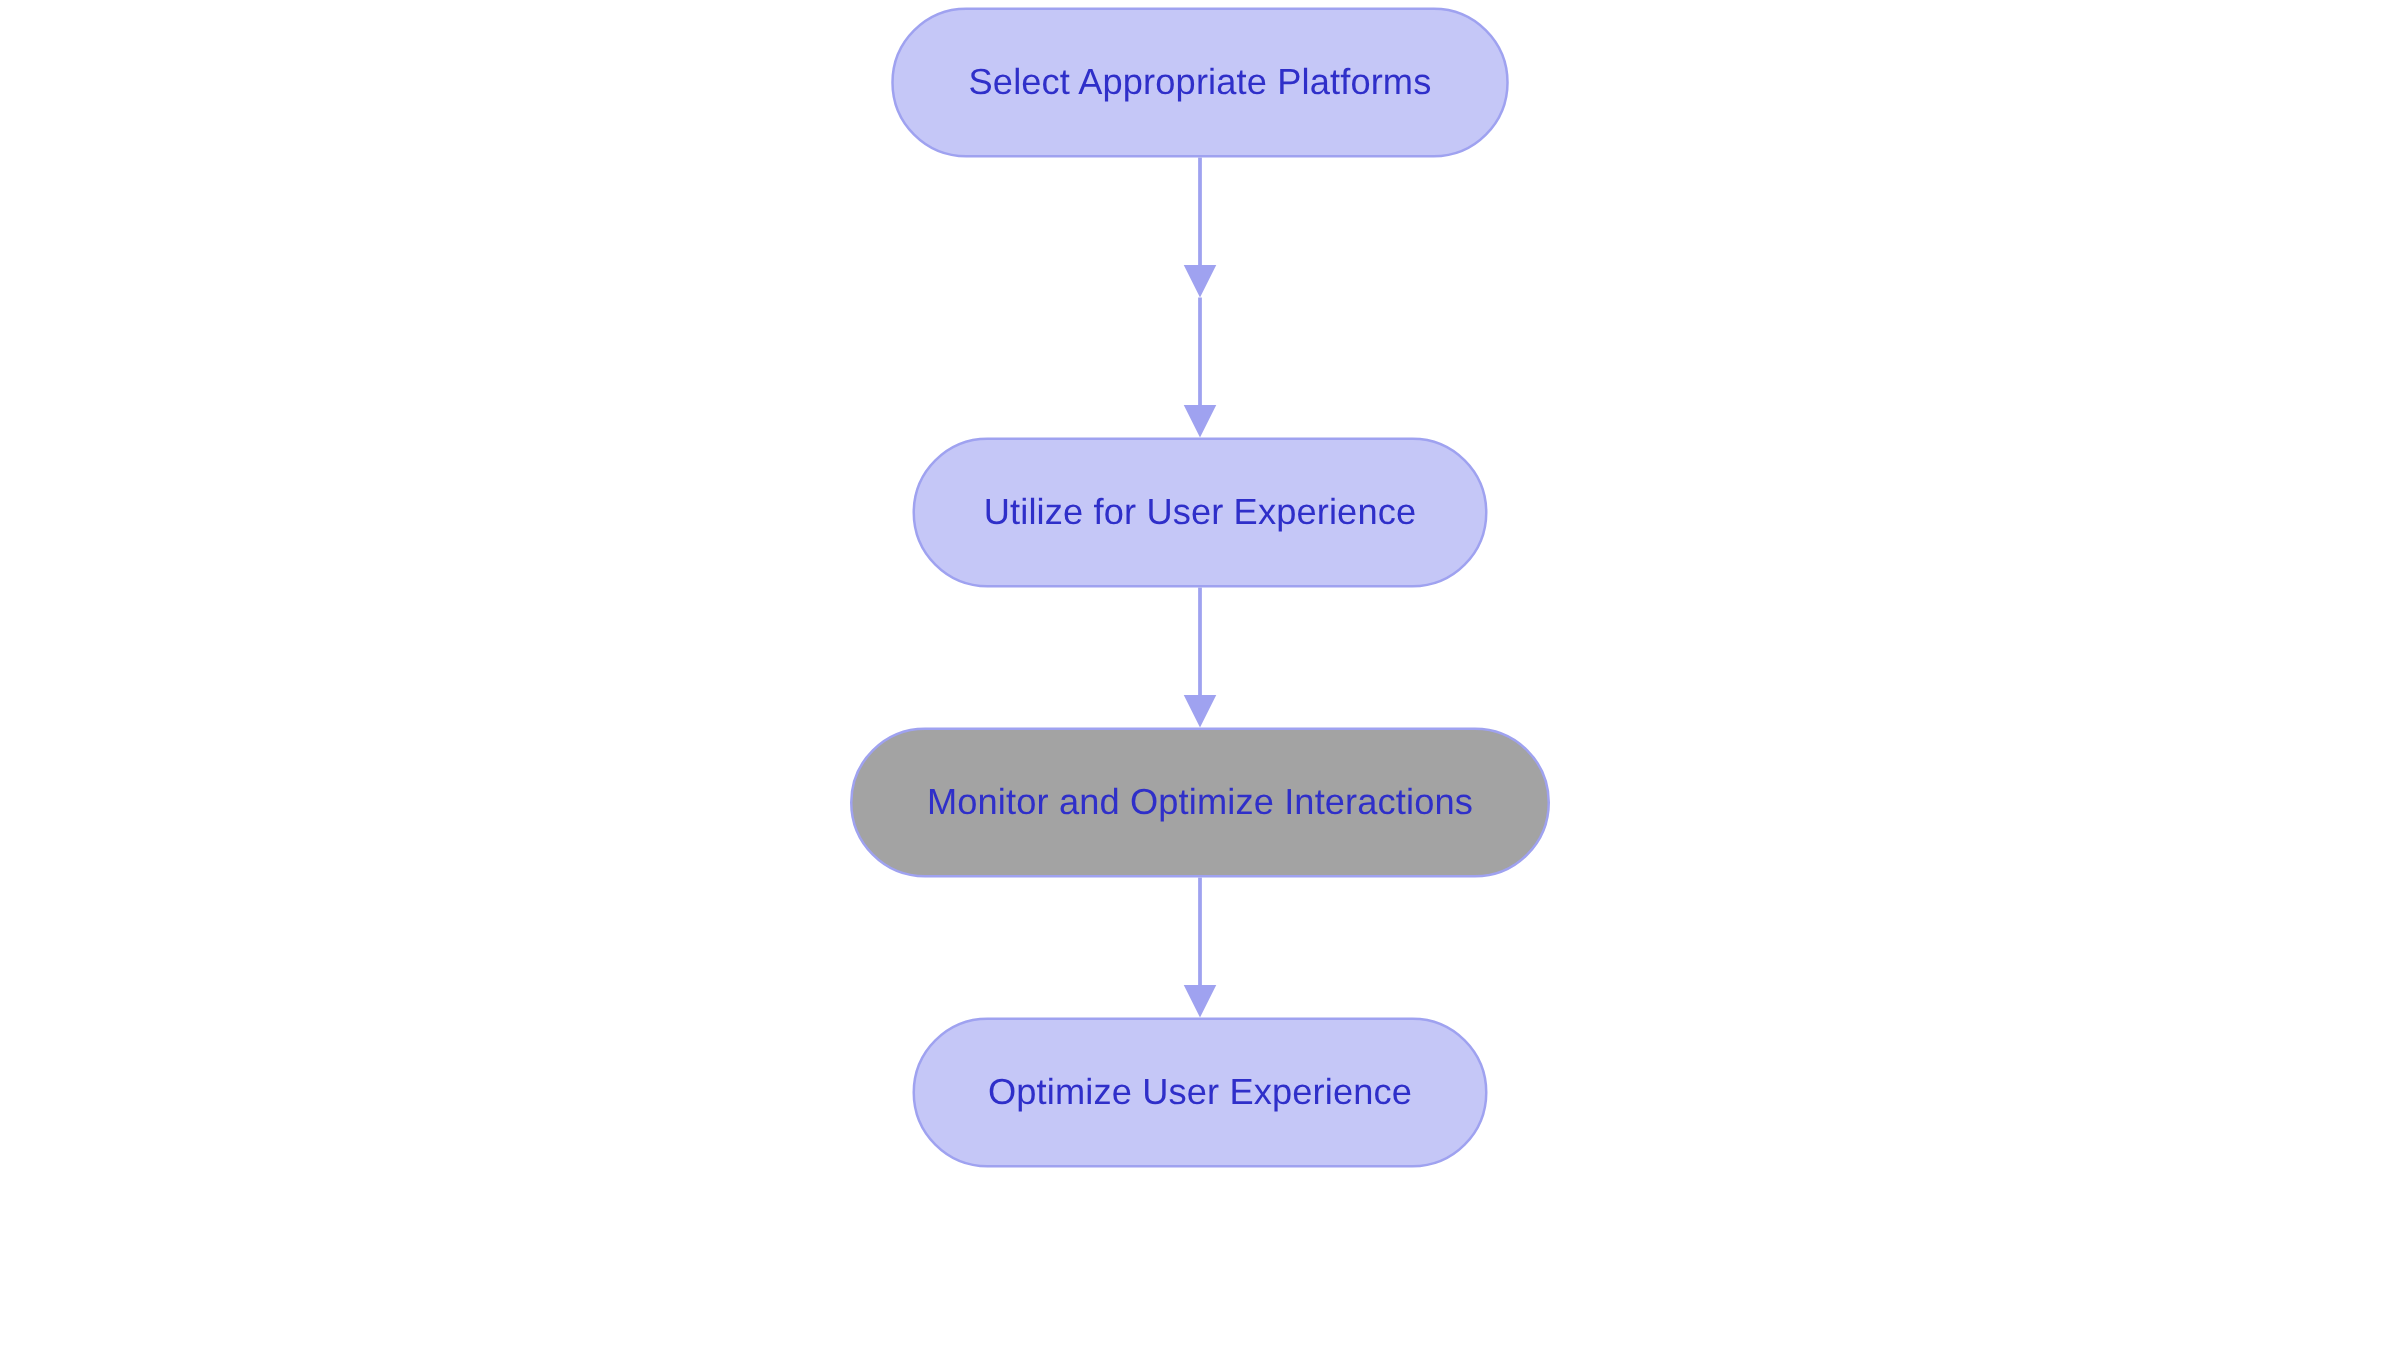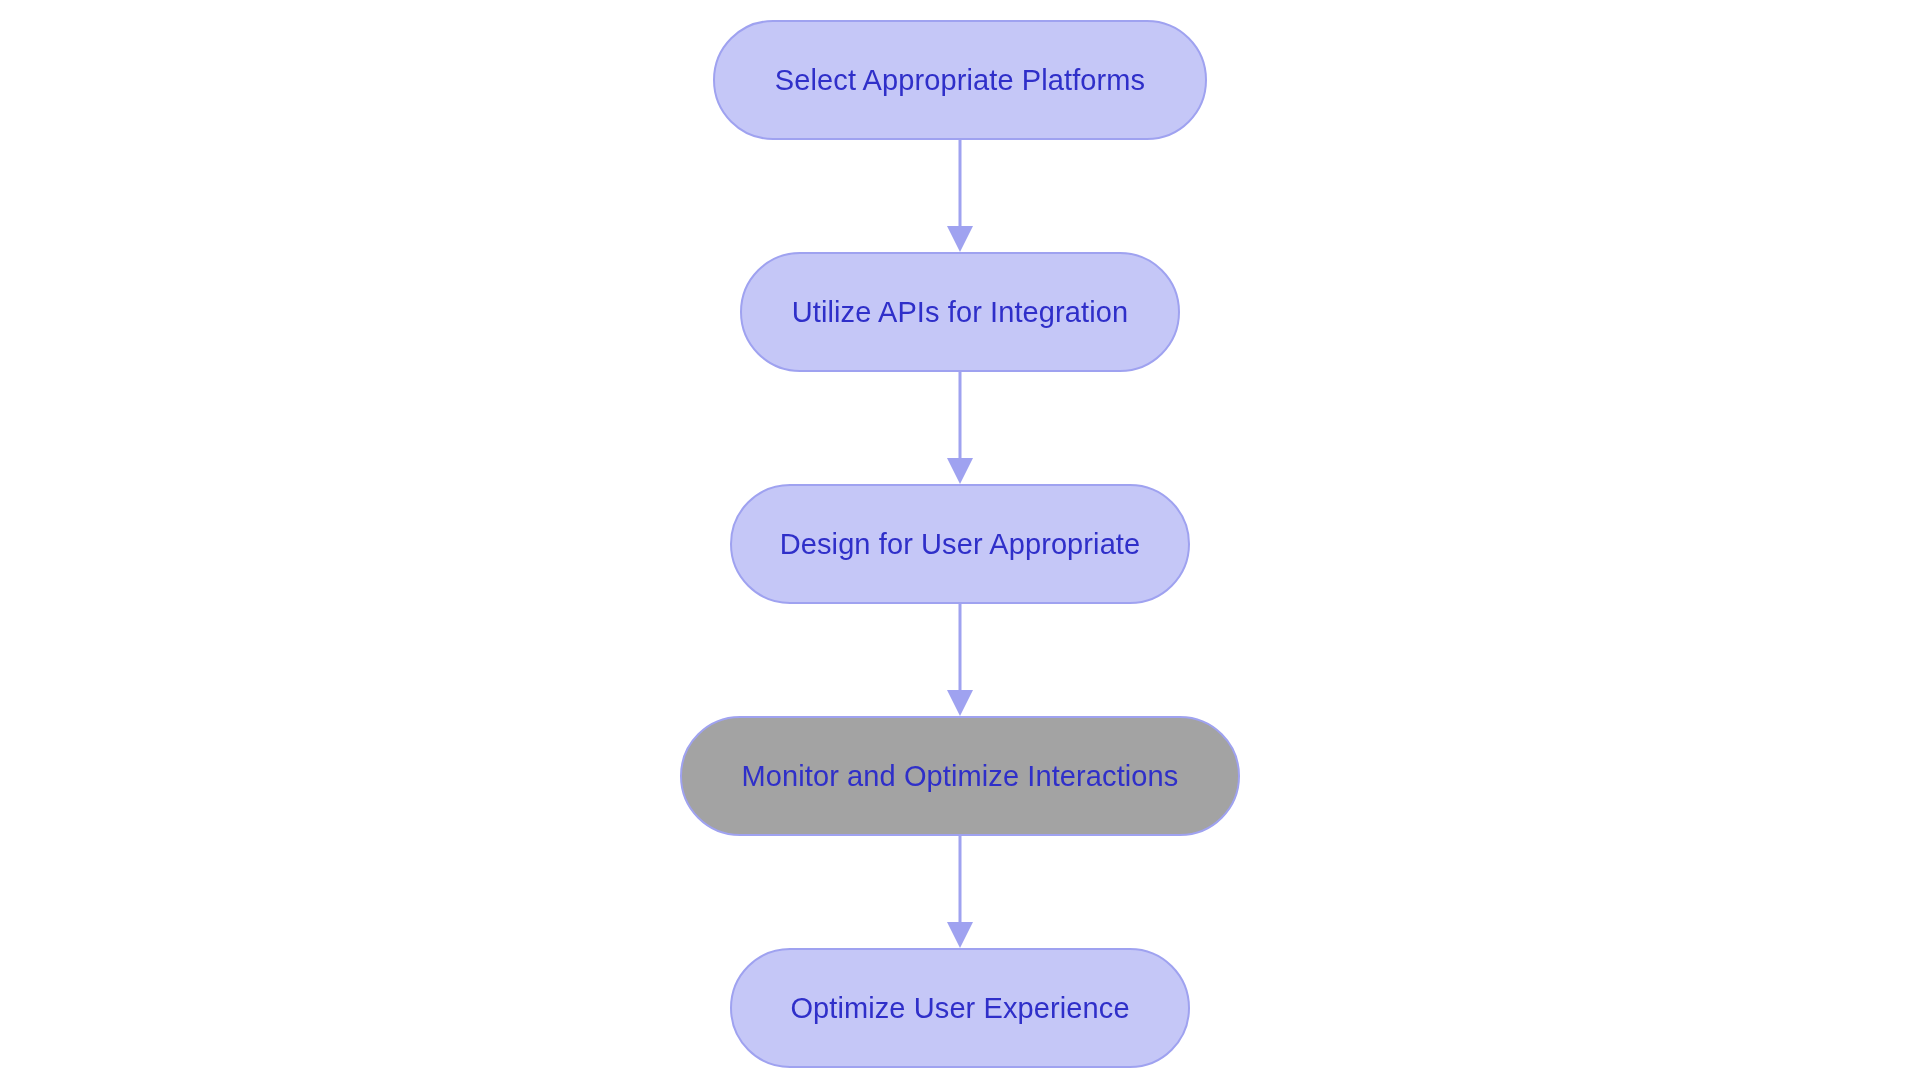--- a/index.html
+++ b/index.html
@@ -25,21 +25,21 @@
   .flow-column {
     position: absolute;
     left: 0;
     top: 0;
     width: 1920px;
     height: 1083px;
     display: flex;
     flex-direction: column;
     align-items: center;
     justify-content: flex-start;
-    padding-top: 20px;
+    padding-top: 6px;
     box-sizing: border-box;
     text-align: right;
   }
 
   
   .node {
     box-sizing: border-box;
     height: 120px;
     border-radius: 60px;
     background: #c5c7f7;
@@ -102,31 +102,28 @@
 
     <div class="node n0" style="background: rgb(197, 199, 247); border-color: rgb(159, 162, 240);">
       <span class="node-label" style="color: rgb(47, 47, 201);">Select Appropriate Platforms</span>
     </div>
 
     <div class="connector">
       <div class="conn-line" style="background: rgb(159, 162, 240);"></div>
       <div class="conn-head" style="border-top-color: rgb(159, 162, 240);"></div>
     </div>
 
-    <div class="node n1" style="background: rgb(197, 199, 247); border-color: rgb(159, 162, 240);">
-      <span class="node-label" style="color: rgb(47, 47, 201);">Utilize APIs for Integration</span>
-    </div>
 
     <div class="connector">
       <div class="conn-line" style="background: rgb(159, 162, 240);"></div>
       <div class="conn-head" style="border-top-color: rgb(159, 162, 240);"></div>
     </div>
 
     <div class="node n2" style="background: rgb(197, 199, 247); border-color: rgb(159, 162, 240);">
-      <span class="node-label" style="color: rgb(47, 47, 201);">Design for User Appropriate</span>
+      <span class="node-label" style="color: rgb(47, 47, 201);">Utilize for User Experience</span>
     </div>
 
     <div class="connector">
       <div class="conn-line" style="background: rgb(159, 162, 240);"></div>
       <div class="conn-head" style="border-top-color: rgb(159, 162, 240);"></div>
     </div>
 
     <div class="node n3" style="background: #a3a3a3; border-color: rgb(159, 162, 240);">
       <span class="node-label" style="color: rgb(47, 47, 201);">Monitor and Optimize Interactions</span>
     </div>

